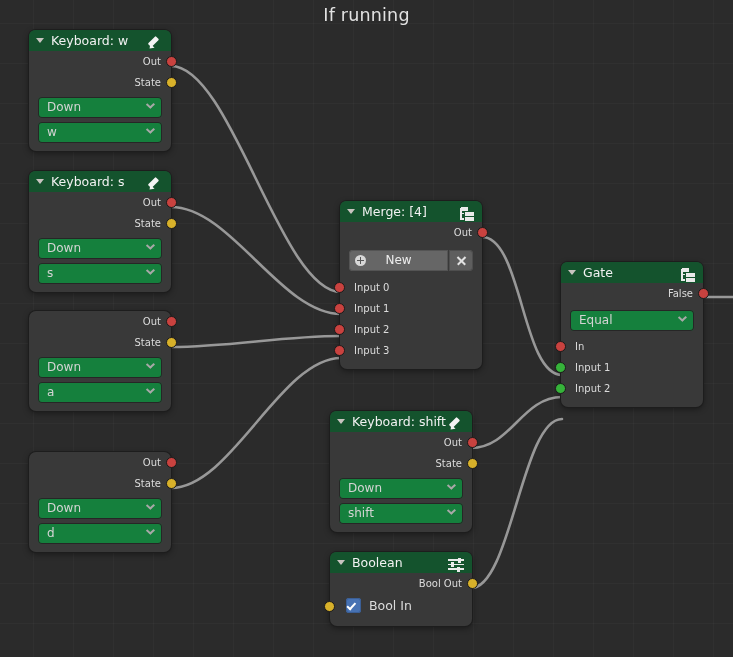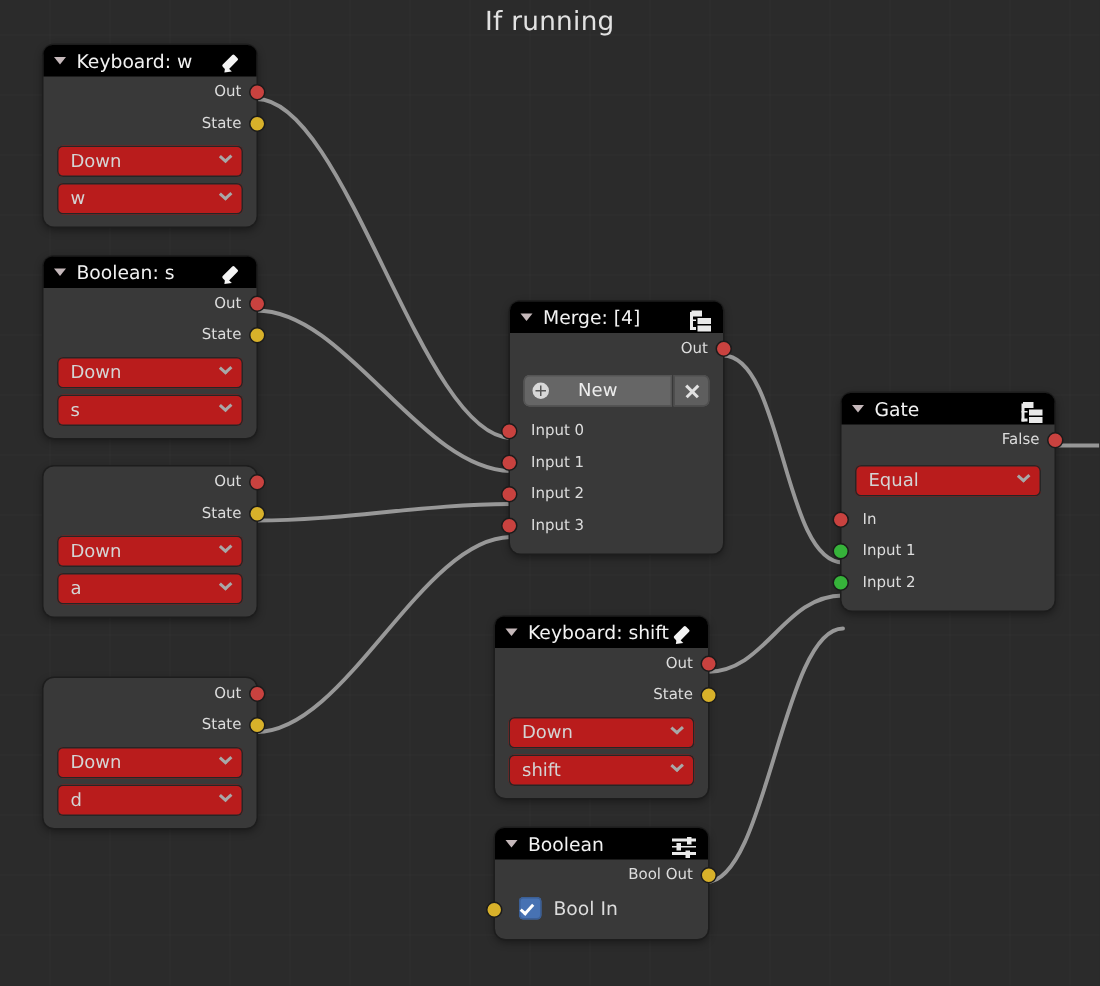--- a/index.html
+++ b/index.html
@@ -44,21 +44,21 @@
     position: absolute;
     border-radius: 7px;
     background: #393939;
     box-shadow: 0 0 0 1px #1d1d1d, 0 2px 6px rgba(0,0,0,0.45);
     z-index: 10;
     box-sizing: border-box;
   }
   .node-header {
     height: 21px;
     border-radius: 6px 6px 0 0;
-    background: #000000;
+    background: #14532d;
     display: flex;
     align-items: center;
     padding: 0 6px 0 7px;
     box-sizing: border-box;
     position: relative;
   }
   .collapse-tri {
     width: 0; height: 0;
     border-left: 4.5px solid transparent;
     border-right: 4.5px solid transparent;
@@ -99,21 +99,21 @@
   }
   .row.out { text-align: right; padding-right: 10px; }
   .row.in { text-align: left; padding-left: 14px; }
 
   
   .widget {
     position: relative;
     margin: 4px 9px 0 9px;
     height: 21px;
     border-radius: 4px;
-    background: #b91c1c;
+    background: #15803d;
     box-shadow: inset 0 0 0 1px #262626;
     color: #d4d4d4;
     font-size: 12px;
     line-height: 21px;
     padding: 0 20px 0 9px;
     box-sizing: border-box;
     white-space: nowrap;
     overflow: hidden;
   }
   .chev {
@@ -304,21 +304,21 @@
       <div class="widget">
         <span>w</span>
         <span class="chev"></span>
       </div>
     </div>
   </div>
 
   <div class="node" style="left:29px; top:171px; width:142px;">
     <div class="node-header">
       <span class="collapse-tri"></span>
-      <span class="node-title">Boolean: s</span>
+      <span class="node-title">Keyboard: s</span>
       <span class="hdr-icon">
         <span class="pencil">
             <span class="body"></span>
             <span class="tip"></span>
           </span>
       </span>
     </div>
     <div class="node-body">
       <div class="row out">
         <span>Out</span>

